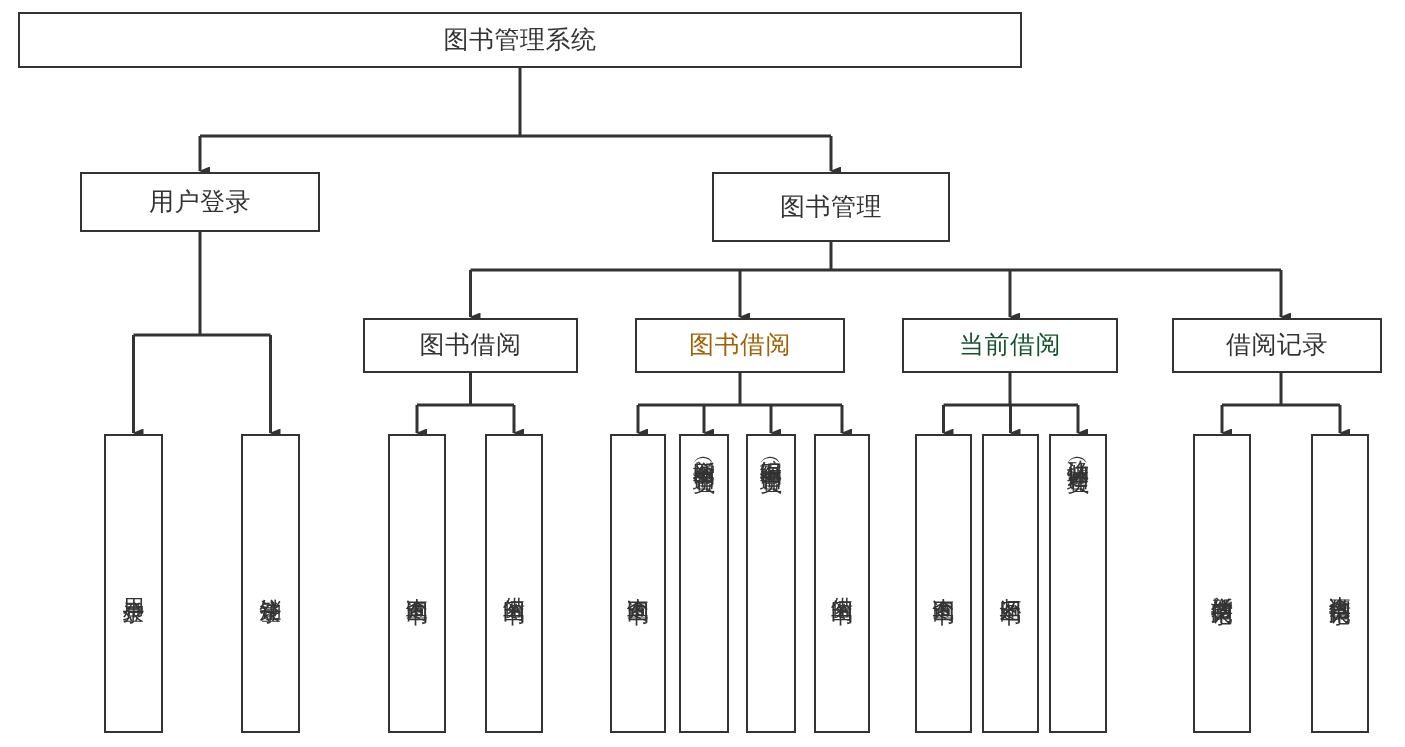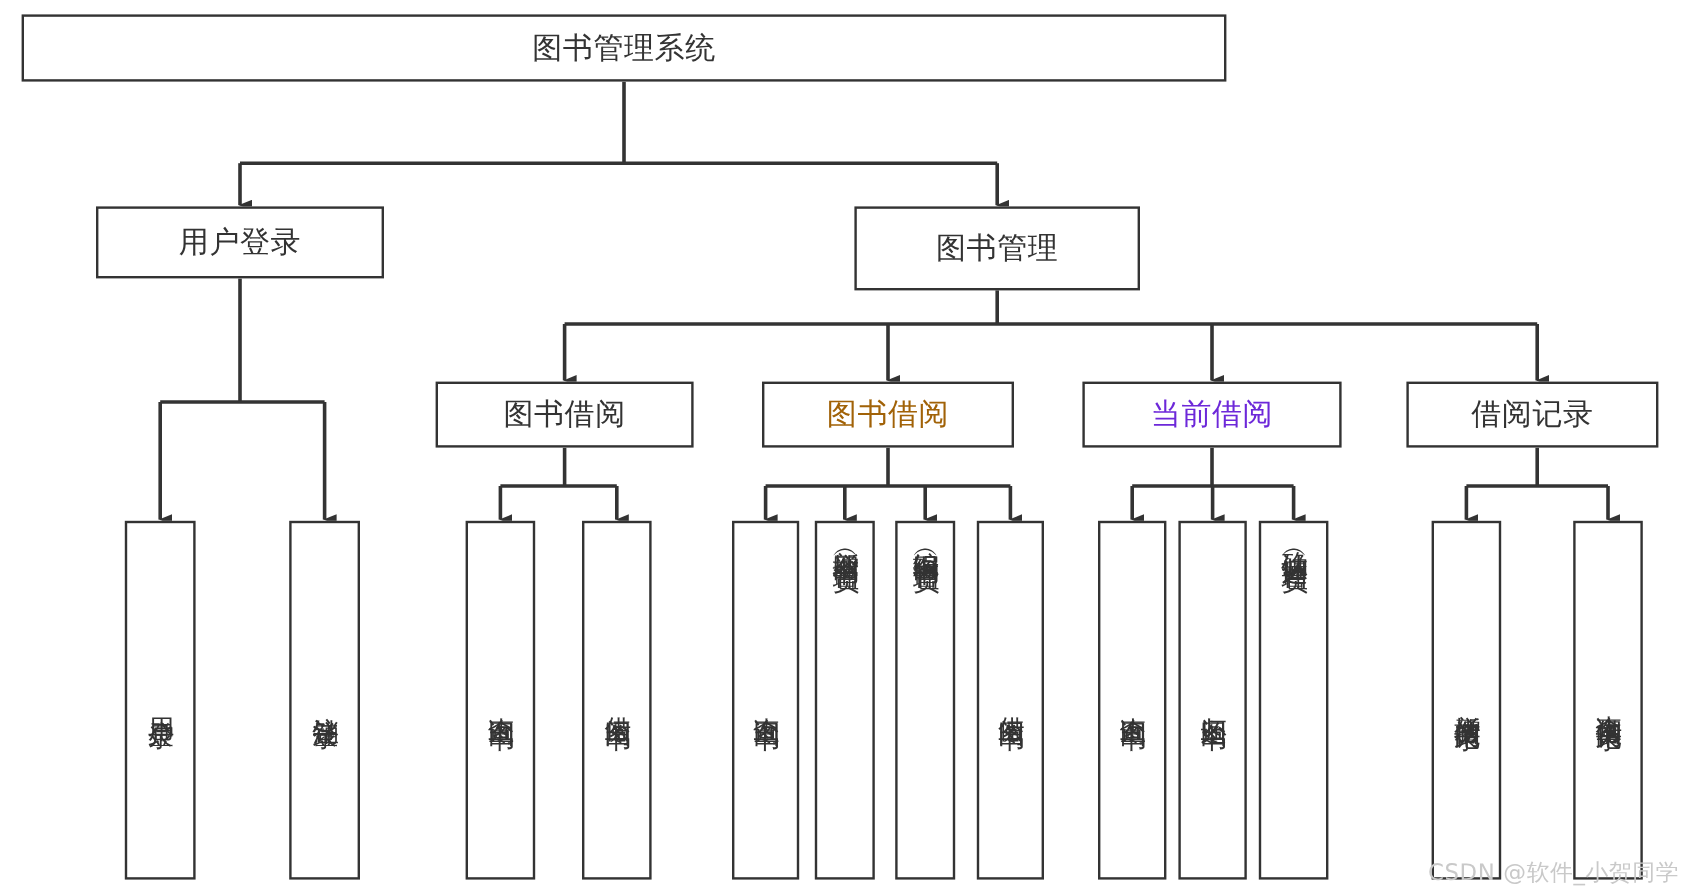--- a/index.html
+++ b/index.html
@@ -126,21 +126,21 @@
       <div class="node-box" style="left: 712px; top: 172px; width: 238px; height: 70px; border-color: rgb(51, 51, 51);">
         <span class="node-label" style="color: rgb(51, 51, 51);">图书管理</span>
       </div>
       <div class="node-box" style="left: 363px; top: 318px; width: 215px; height: 55px; border-color: rgb(51, 51, 51);">
         <span class="node-label" style="color: rgb(51, 51, 51);">图书借阅</span>
       </div>
       <div class="node-box" style="left: 635px; top: 318px; width: 210px; height: 55px; border-color: rgb(51, 51, 51);">
         <span class="node-label" style="color: #a16207;">图书借阅</span>
       </div>
       <div class="node-box" style="left: 902px; top: 318px; width: 216px; height: 55px; border-color: rgb(51, 51, 51);">
-        <span class="node-label" style="color: #6d28d9;">当前借阅</span>
+        <span class="node-label" style="color: #14532d;">当前借阅</span>
       </div>
       <div class="node-box" style="left: 1172px; top: 318px; width: 210px; height: 55px; border-color: rgb(51, 51, 51);">
         <span class="node-label" style="color: rgb(51, 51, 51);">借阅记录</span>
       </div>
       <div class="node-box vertical centered" style="left: 104px; top: 434px; width: 59px; height: 299px; border-color: rgb(51, 51, 51);">
         <span class="node-label" style="color: rgb(51, 51, 51);">用户登录</span>
       </div>
       <div class="node-box vertical centered" style="left: 241px; top: 434px; width: 59px; height: 299px; border-color: rgb(51, 51, 51);">
         <span class="node-label" style="color: rgb(51, 51, 51);">注销登录</span>
       </div>
@@ -171,14 +171,13 @@
       <div class="node-box vertical" style="left: 1049px; top: 434px; width: 58px; height: 299px; border-color: rgb(51, 51, 51);">
         <span class="node-label" style="color: rgb(51, 51, 51);">确认归还（管理员）</span>
       </div>
       <div class="node-box vertical centered" style="left: 1193px; top: 434px; width: 58px; height: 299px; border-color: rgb(51, 51, 51);">
         <span class="node-label" style="color: rgb(51, 51, 51);">新增借阅记录</span>
       </div>
       <div class="node-box vertical centered" style="left: 1311px; top: 434px; width: 58px; height: 299px; border-color: rgb(51, 51, 51);">
         <span class="node-label" style="color: rgb(51, 51, 51);">查询借阅记录</span>
       </div>
     </div>
-  <div class="watermark" style="left: 1190px; top: 714px; color: rgb(201, 201, 201);">CSDN @软件_小贺同学</div>
 </div>
 
 </body></html>

